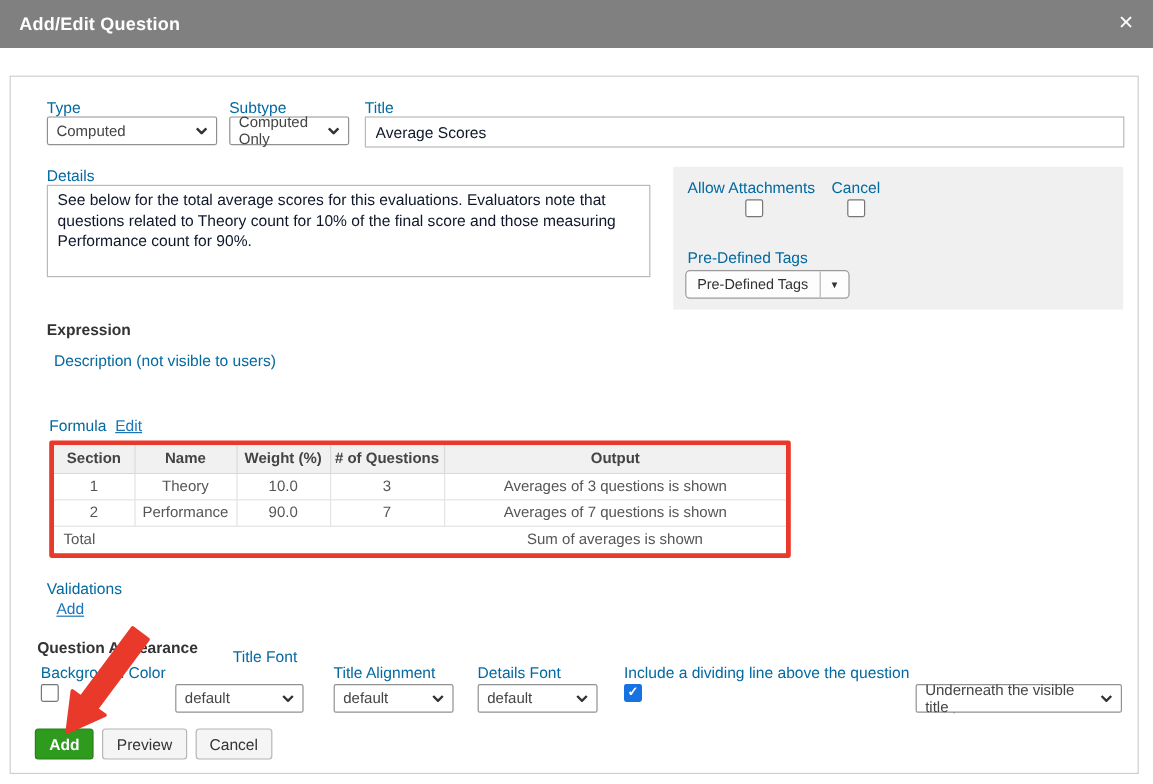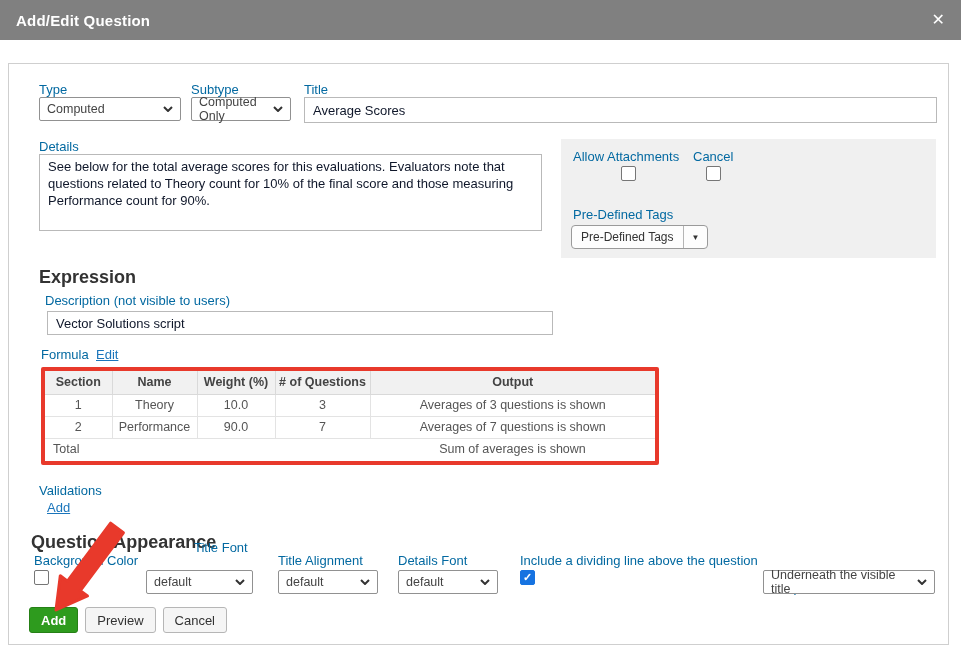--- a/index.html
+++ b/index.html
@@ -8,21 +8,21 @@
 
   
   .modal-header { position:absolute; left:0; top:0; width:961px; height:40px; background:#808080; display:flex; align-items:center; justify-content:space-between; padding:0 16px; }
   .modal-title { color:#ffffff; font-size:15px; font-weight:600; letter-spacing:.2px; }
   .modal-close { color:#fff; font-size:16px; cursor:pointer; line-height:1; }
 
   
   .panel { position:absolute; left:8px; top:63px; width:941px; height:582px; background:#fff; border:1px solid #cfcfcf; }
 
   .lbl { position:absolute; font-size:13px; color:#0369a1; white-space:nowrap; }
-  .heading { position:absolute; font-size:18px; font-weight:bold; color:#333; white-space:nowrap; }
+  .heading { position:absolute; font-size:13px; font-weight:bold; color:#333; white-space:nowrap; }
 
   .tfield { position:absolute; border:1px solid #b9b9b9; background:#fff; font-family:"Liberation Sans",sans-serif; font-size:13px; color:#0f172a; padding:0 8px; }
   textarea.tfield { padding:4px 8px; resize:none; line-height:1.3; overflow:hidden; }
 
   
   .select { position:absolute; height:24px; border:1px solid #919191; border-radius:2px; background:#fff; display:flex; align-items:center; justify-content:space-between; padding:0 7px; font-size:12.5px; color:#444; cursor:pointer; }
   .select .chev { display:flex; align-items:center; margin-left:6px; }
 
   
   .cbx { position:absolute; width:15px; height:15px; border:1.5px solid #767676; border-radius:2px; background:#fff; cursor:pointer; display:flex; align-items:center; justify-content:center; }
@@ -105,21 +105,20 @@
       <span class="lbl" style="left:12px; top:68px;">Pre-Defined Tags</span>
       <span class="tagbtn">
         <span class="tagtext">Pre-Defined Tags</span>
         <span class="tagdivider"></span>
         <span class="tagarrow">▼</span>
       </span>
     </div>
 
     <span class="heading" style="left:30px; top:203px;">Expression</span>
     <span class="lbl" style="left:36px; top:229px;">Description (not visible to users)</span>
-    <input class="tfield" style="left: 38px; top: 247px; width: 506px; height: 24px;" value="Vector Solutions script">
 
     <span class="lbl" style="left:32px; top:283px;">Formula</span>
     <a class="link" style="left:87px; top:283px;">Edit</a>
 
     <div class="red-rect">
       <table class="formula">
         <colgroup>
             <col style="width:67px">
             <col style="width:85px">
             <col style="width:78px">

